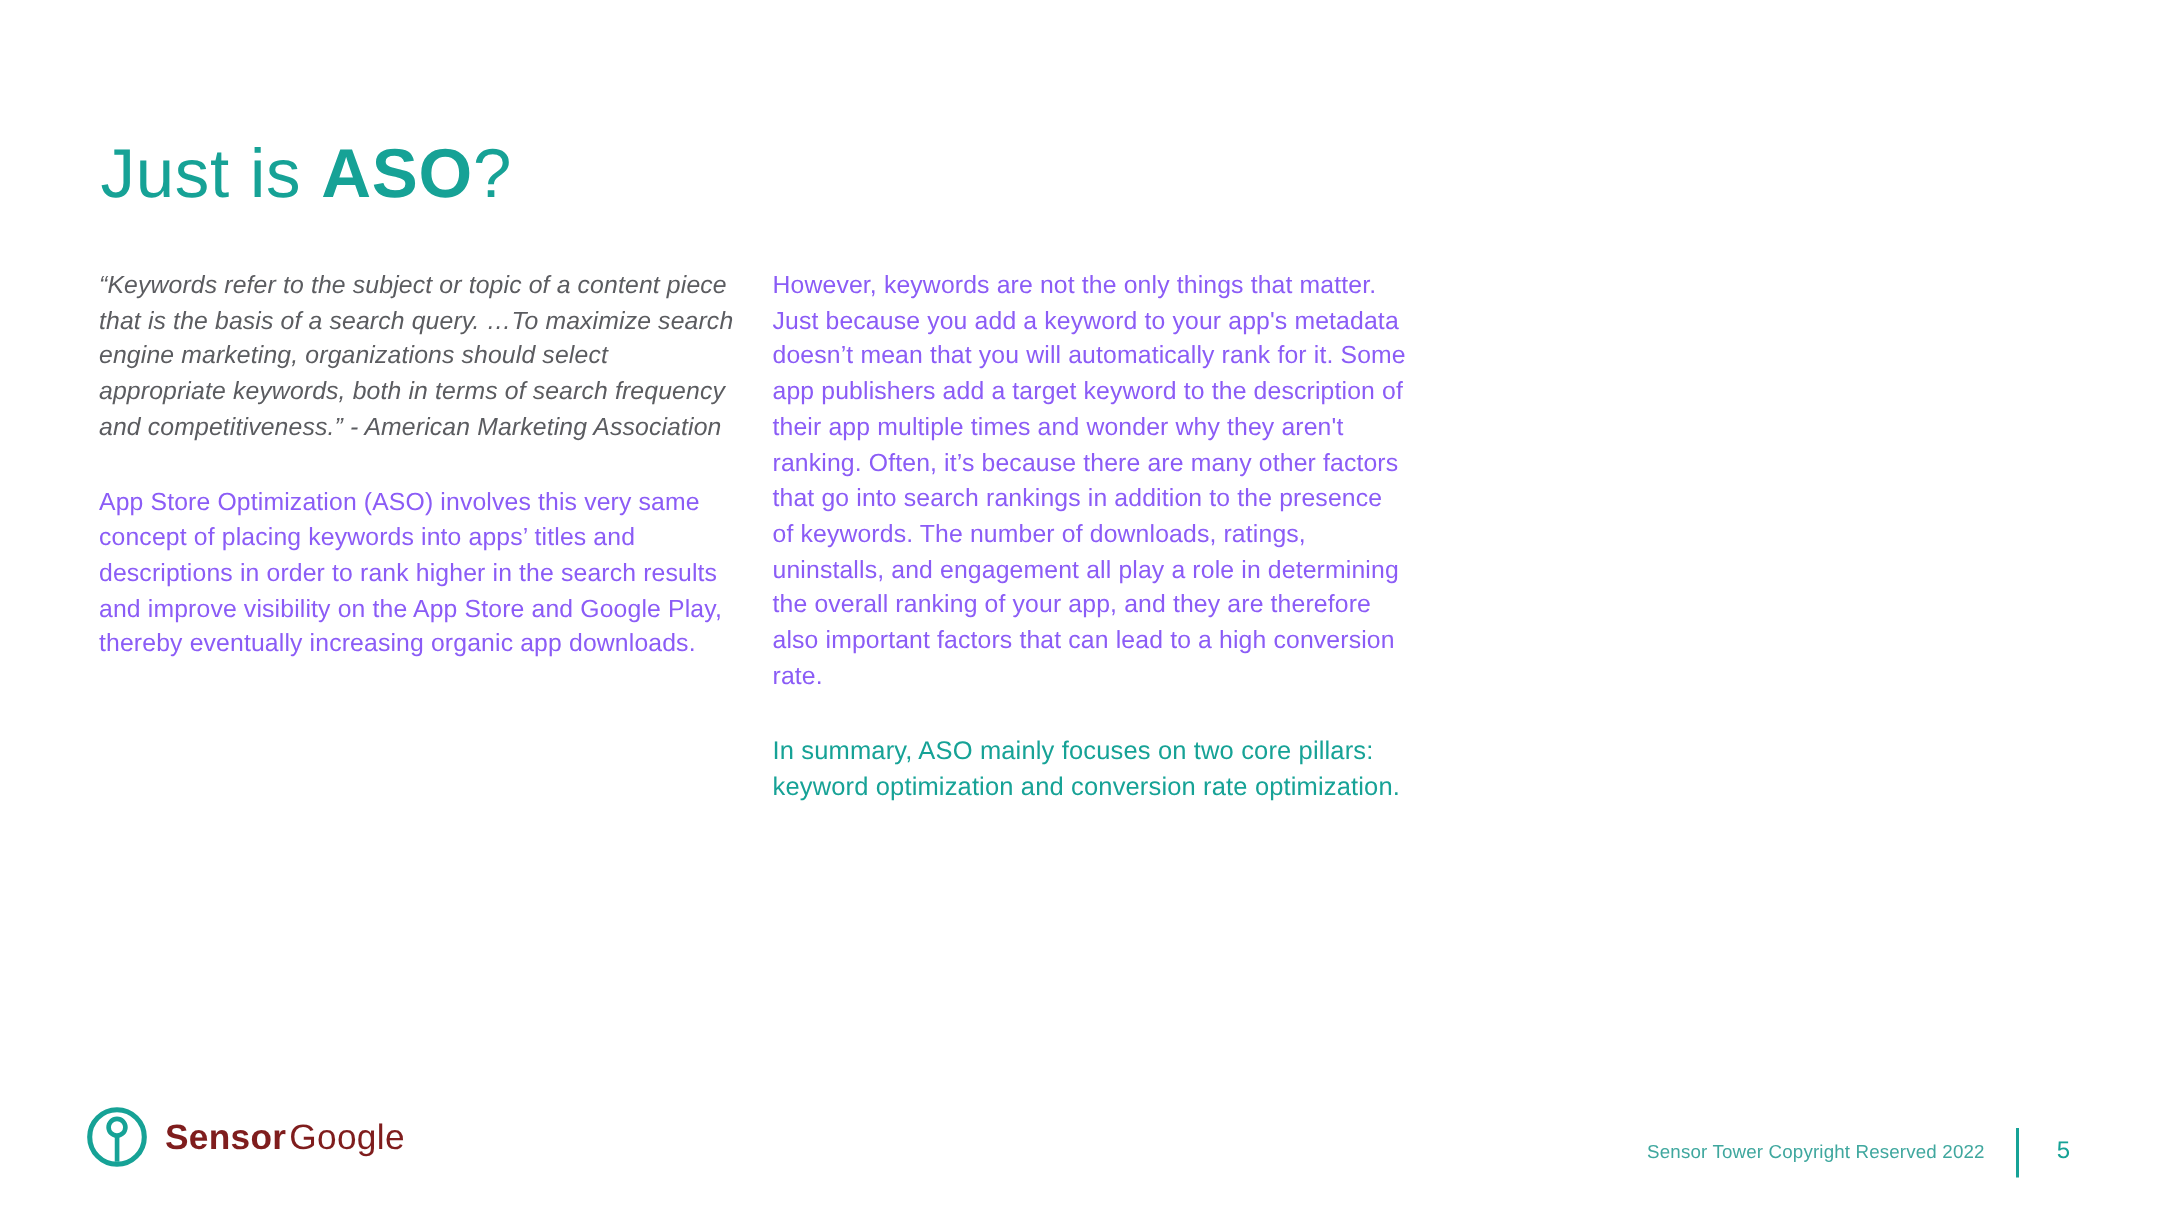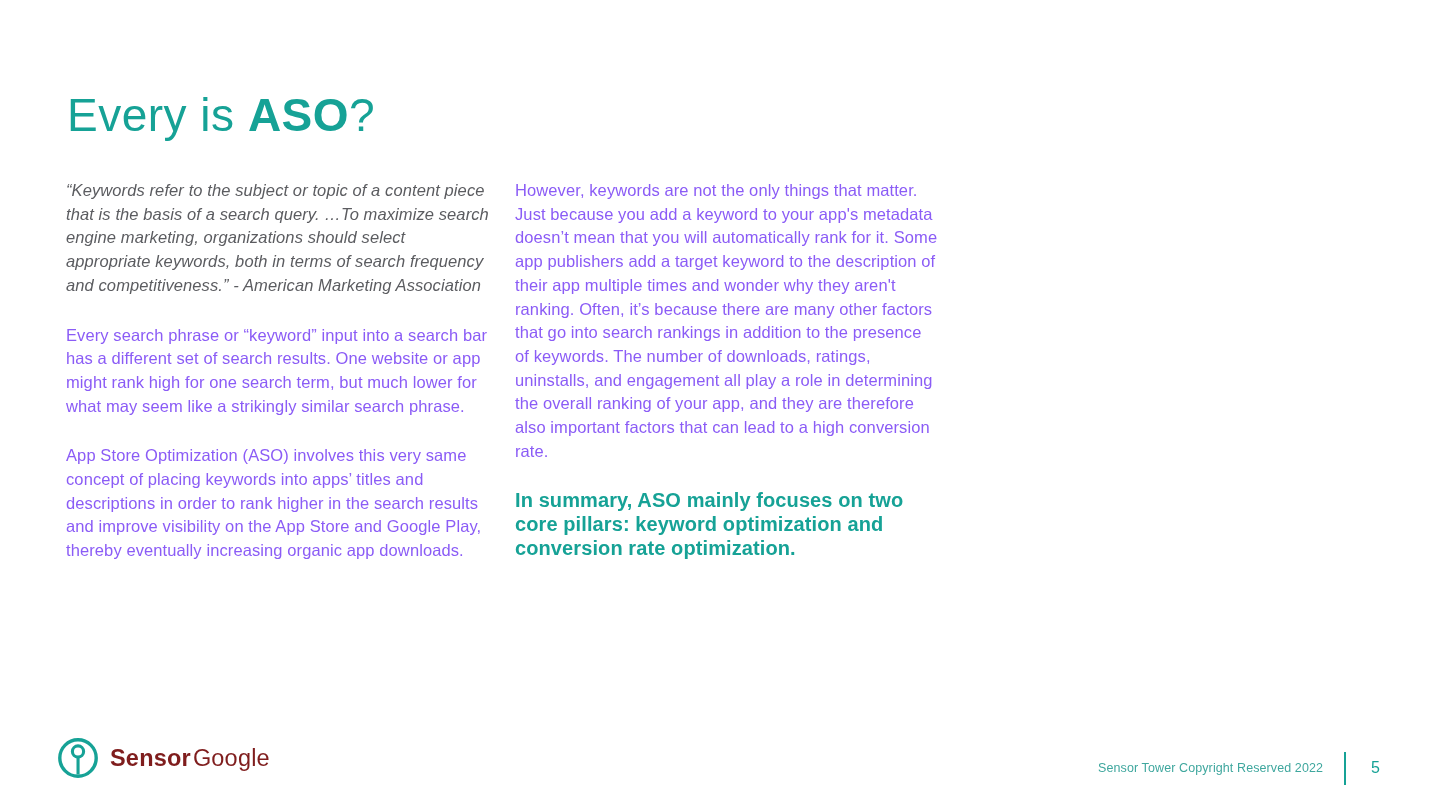--- a/index.html
+++ b/index.html
@@ -24,21 +24,21 @@
     width: 874px; display: flex; gap: 24px;
   }
   .col { width: 425px; }
   .col p {
     font-size: 16.5px; line-height: 23.7px;
     color: #8b5cf6; margin: 0 0 26px 0;
     letter-spacing: 0.1px;
   }
   .col p.quote { font-style: italic; color: #5B5C60; }
   .col p.summary {
-    color: #16A296; font-weight: 700; font-size: 20px;
+    color: #16A296; font-weight: 400; font-size: 17px;
     margin-bottom: 16px;
   }
 
   
   .footer-logo {
     position: absolute; left: 57px; top: 737px;
     display: flex; align-items: center; gap: 11px;
   }
   .footer-logo svg { display: block; }
   .wordmark {
@@ -63,26 +63,25 @@
   .page-number {
     font-size: 16px; color: #16A296; font-weight: 400;
     line-height: 34px;
   }
 </style>
 </head>
 <body>
 
 <div class="slide">
 
-  <h1 class="title"><span>Every is </span><span class="bold">ASO</span><span>?</span></h1>
+  <h1 class="title"><span>Just is </span><span class="bold">ASO</span><span>?</span></h1>
 
   <div class="content">
     <div class="col">
       <p class="quote">“Keywords refer to the subject or topic of a content piece that is the basis of a search query. …To maximize search engine marketing, organizations should select appropriate keywords, both in terms of search frequency and competitiveness.” - American Marketing Association</p>
-      <p>Every search phrase or “keyword” input into a search bar has a different set of search results. One website or app might rank high for one search term, but much lower for what may seem like a strikingly similar search phrase.</p>
       <p>App Store Optimization (ASO) involves this very same concept of placing keywords into apps’ titles and descriptions in order to rank higher in the search results and improve visibility on the App Store and Google Play, thereby eventually increasing organic app downloads.</p>
     </div>
     <div class="col">
       <p>However, keywords are not the only things that matter. Just because you add a keyword to your app's metadata doesn’t mean that you will automatically rank for it. Some app publishers add a target keyword to the description of their app multiple times and wonder why they aren't ranking. Often, it’s because there are many other factors that go into search rankings in addition to the presence of keywords. The number of downloads, ratings, uninstalls, and engagement all play a role in determining the overall ranking of your app, and they are therefore also important factors that can lead to a high conversion rate.</p>
       <p class="summary">In summary, ASO mainly focuses on two core pillars: keyword optimization and conversion rate optimization.</p>
     </div>
   </div>
 
   <div class="footer-logo">
     <span>

